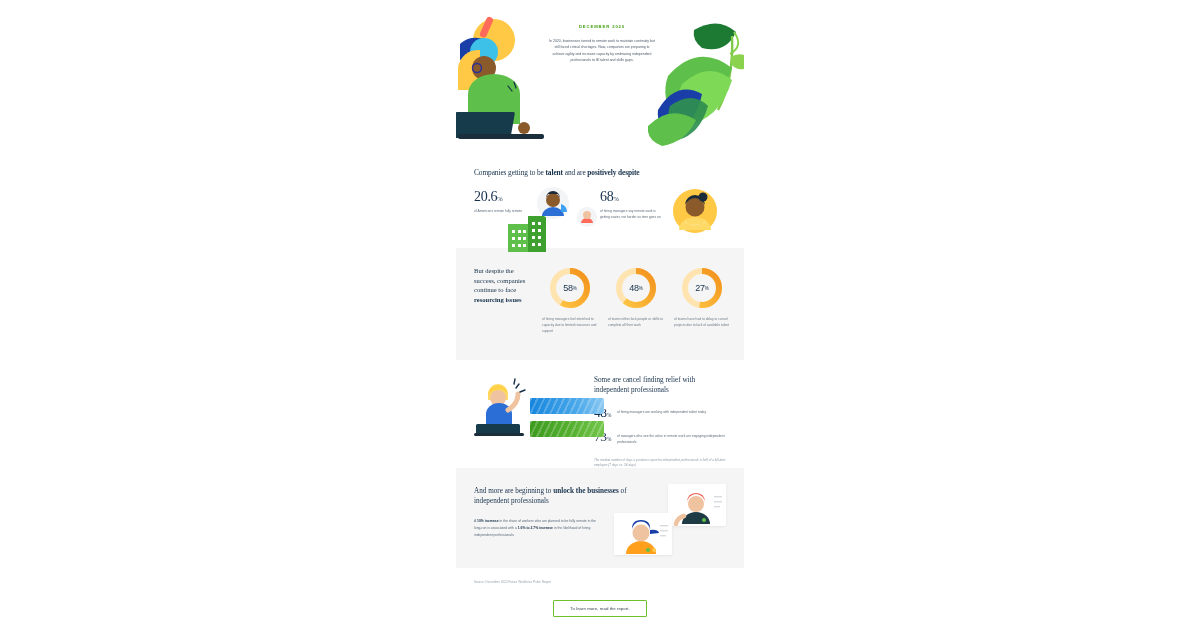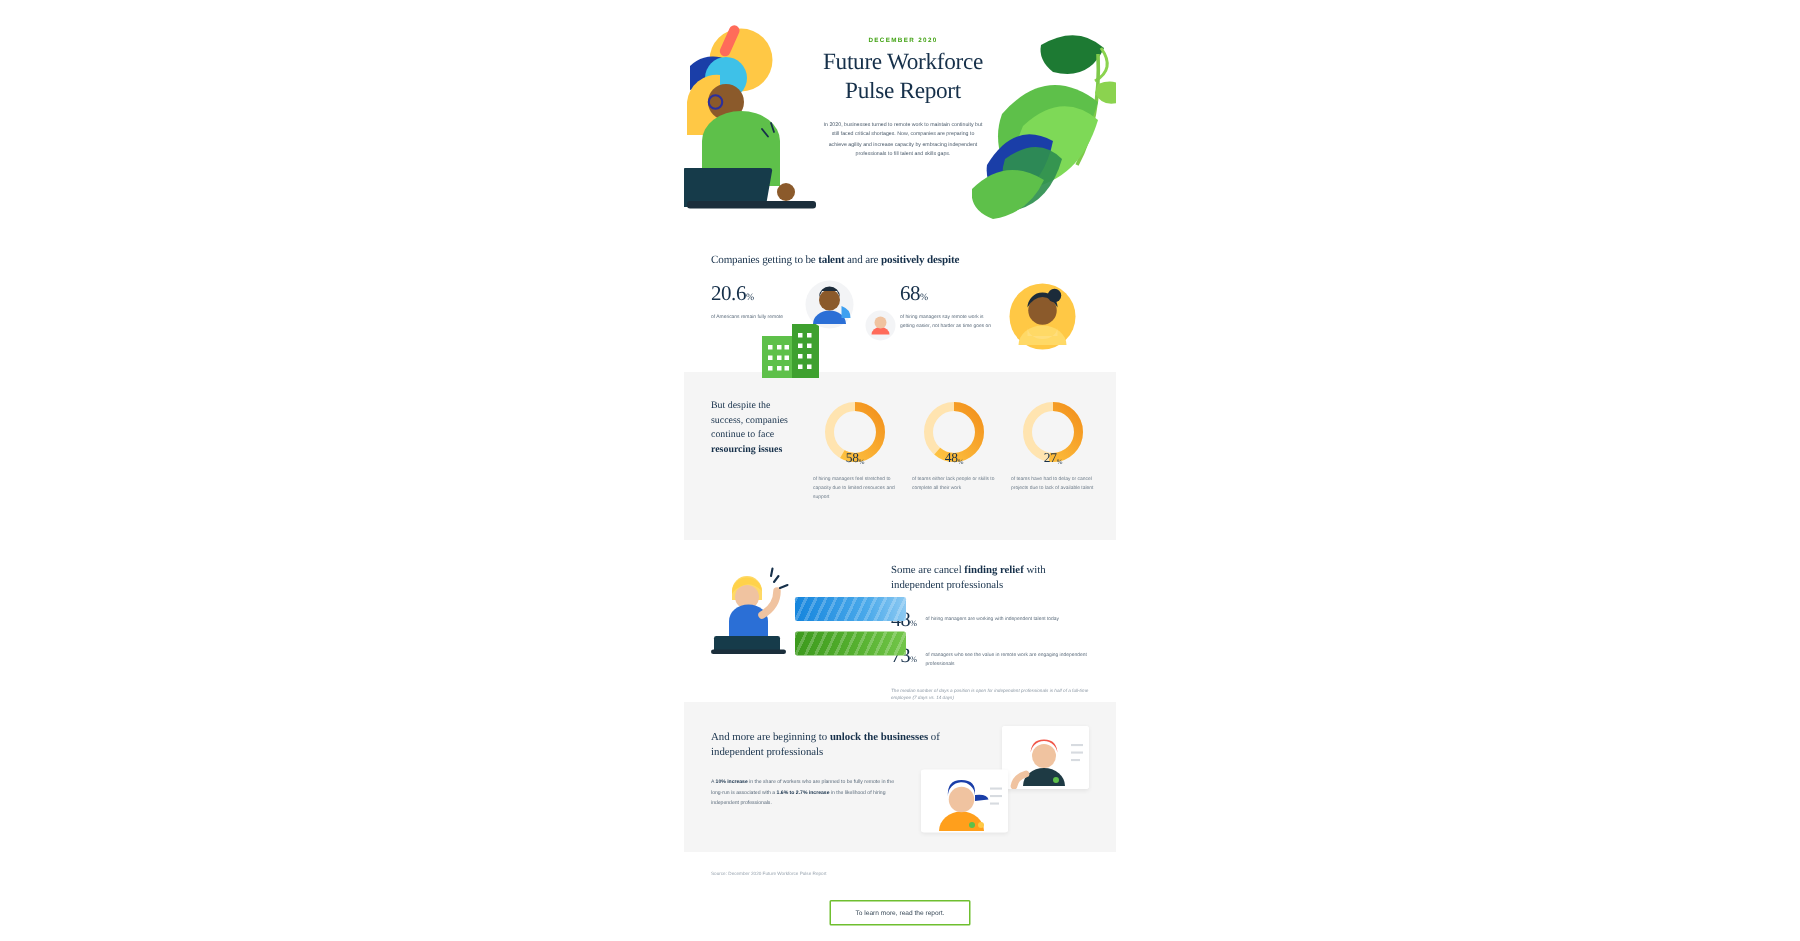--- a/index.html
+++ b/index.html
@@ -62,43 +62,43 @@
     width: 58px; flex: none;
     font-family: "Liberation Serif", serif; color: #16304a;
     font-size: 6.6px; line-height: 1.45;
   }
   .res-head b { font-weight: bold; }
   .donuts { display: flex; gap: 10px; flex: 1; }
   .donut-item { width: 56px; }
   .donut { position: relative; width: 44px; height: 44px; margin: 0 auto; }
   .donut svg { display: block; }
   .donut-label {
-    position: absolute; inset: 0; display: flex; align-items: flex-end; justify-content: center;
-    font-family: Liberation Serif, serif; color: #16304a; font-size: 9px; letter-spacing: -0.2px;
+    position: absolute; inset: 0; display: flex; align-items: center; justify-content: center;
+    font-family: Liberation Sans, sans-serif; color: #16304a; font-size: 9px; letter-spacing: -0.2px;
   }
   .donut-label .pct { font-size: 4.6px; }
   .donut-cap { margin-top: 7px; color: #6b7a88; font-size: 3.3px; line-height: 1.8; text-align: left; }
 
   
   .sec-relief { display: flex; padding: 16px 18px 10px 18px; height: 104px; gap: 8px; }
   .relief-left { width: 112px; flex: none; position: relative; }
   .bars { position: absolute; left: 56px; top: 22px; }
   .bar { width: 74px; height: 16px; border-radius: 1.5px; margin-bottom: 7px; position: relative; overflow: hidden; }
   .bar-blue { background: linear-gradient(90deg,#1585dd 0%,#4aa9ea 65%,#8cc9f2 100%); }
   .bar-green { background: linear-gradient(90deg,#3c9a1d 0%,#55b02f 55%,#73c64a 100%); }
   .bar .stripes {
     position: absolute; inset: 0;
     background: repeating-linear-gradient(115deg, rgba(255,255,255,.22) 0 2px, rgba(255,255,255,0) 2px 6px);
   }
   .relief-right { flex: 1; }
   .relief-head {
     font-family: "Liberation Serif", serif; color: #16304a;
     font-size: 7.2px; line-height: 1.38;
   }
-  .relief-head b { font-weight: bold; }
+  .relief-head b { font-weight: normal; }
   .relief-stat { display: flex; align-items: flex-start; gap: 6px; margin-top: 11px; }
   .relief-stat .num {
     font-family: "Liberation Serif", serif; color: #16304a;
     font-size: 13.5px; line-height: .96; letter-spacing: -0.4px; flex: none;
   }
   .relief-stat .num .pct { font-size: 5.6px; }
   .relief-stat .cap { color: #5b6b7b; font-size: 3.3px; line-height: 1.8; padding-top: 3px; }
   .foot-note { margin-top: 12px; color: #8d99a5; font-size: 3.1px; line-height: 1.85; font-style: italic; }
 
   
@@ -160,24 +160,20 @@
       <path d="M84 42 q16 -6 20 10 q-16 8 -22 -4 z" fill="#8bd34f"></path>
       <path d="M20 62 q30 -34 64 -8 q-14 48 -56 54 q-16 -24 -8 -46 z" fill="#5ec04a"></path>
       <path d="M34 70 q26 -24 50 -4 q-12 40 -48 46 q-12 -20 -2 -42 z" fill="#7ed957"></path>
       <path d="M10 96 q18 -30 44 -16 q-6 30 -30 40 q-16 -8 -14 -24 z" fill="#1a3ea8"></path>
       <path d="M22 92 q22 -16 38 0 q-8 28 -30 34 q-14 -16 -8 -34 z" fill="#2f8f4f" opacity=".92"></path>
       <path d="M0 112 q22 -22 48 -6 q-10 22 -34 26 q-16 -6 -14 -20 z" fill="#5ec04a"></path>
     </svg>
 
     <div class="hero-center">
       <div class="eyebrow">DECEMBER 2020</div>
-      <div class="hero-title">
-        <div>Future Workforce</div>
-        <div>Pulse Report</div>
-      </div>
       <div class="hero-sub">In 2020, businesses turned to remote work to maintain continuity but still faced critical shortages. Now, companies are preparing to achieve agility and increase capacity by embracing independent professionals to fill talent and skills gaps.</div>
     </div>
   </div>
 
   <div class="sec-remote">
     <div class="sec-head">
       <span>Companies getting to be </span><b>talent</b><span> and are </span><b>positively despite</b>
     </div>
 
     <div class="stat-row">

